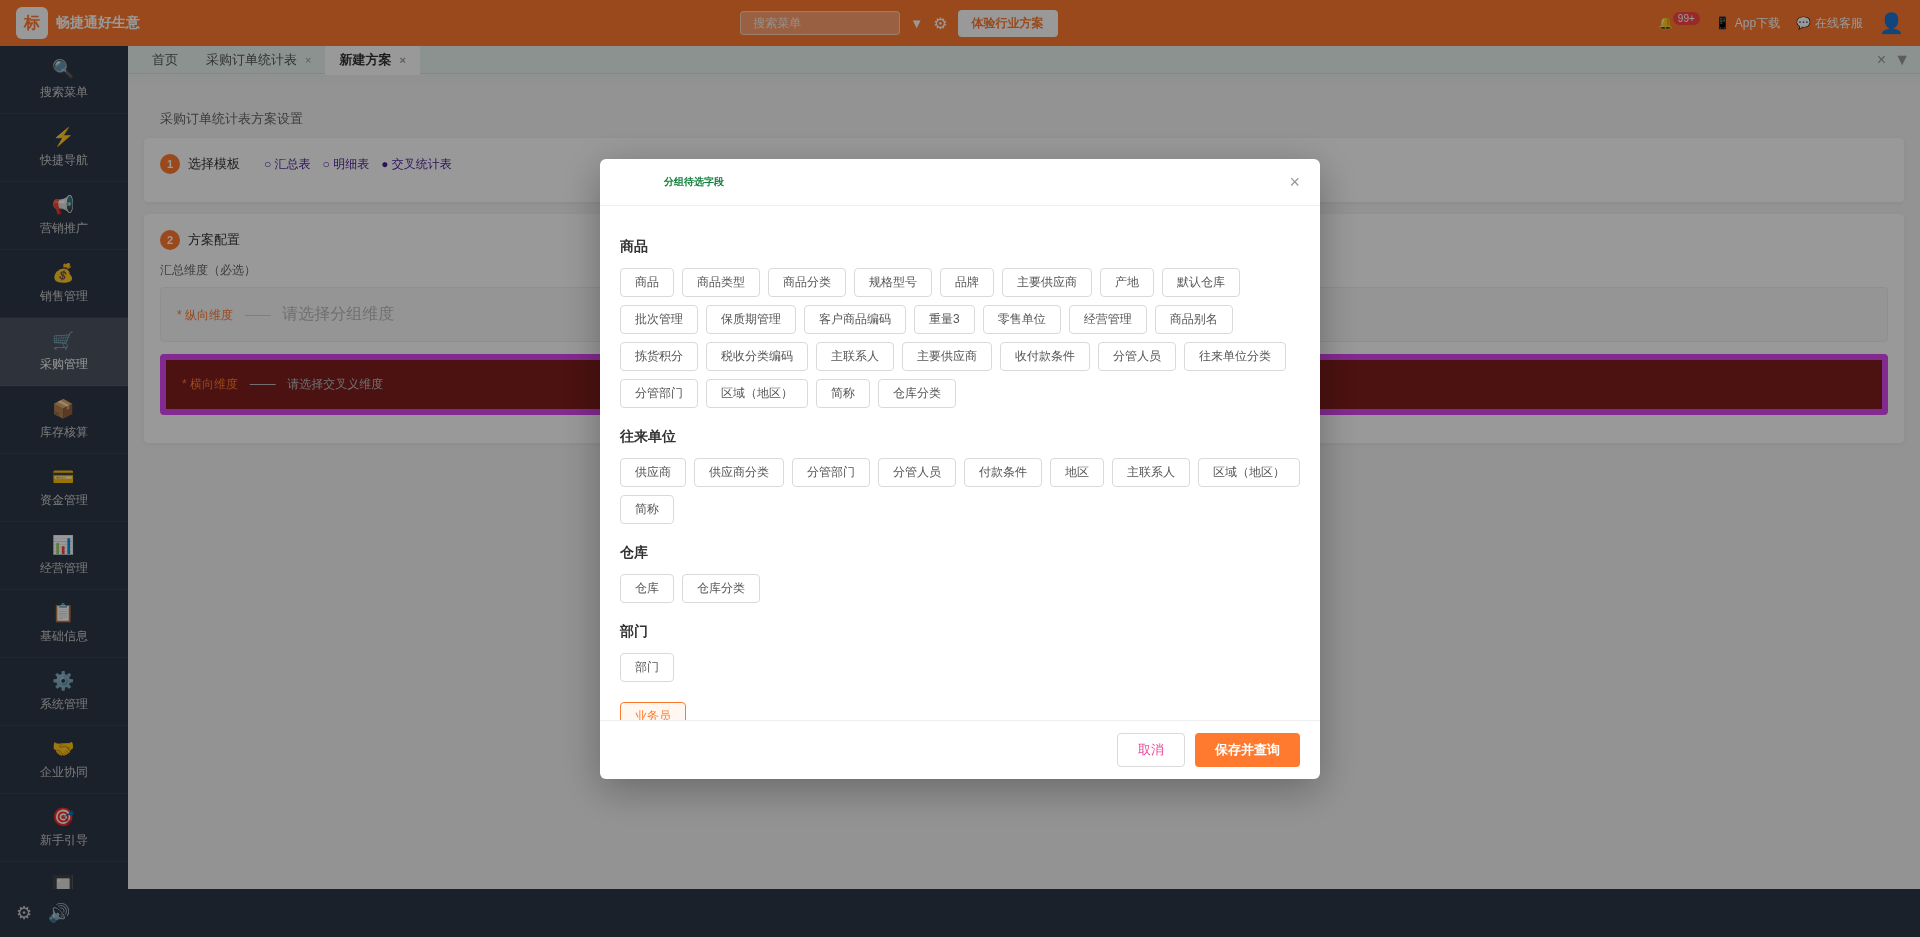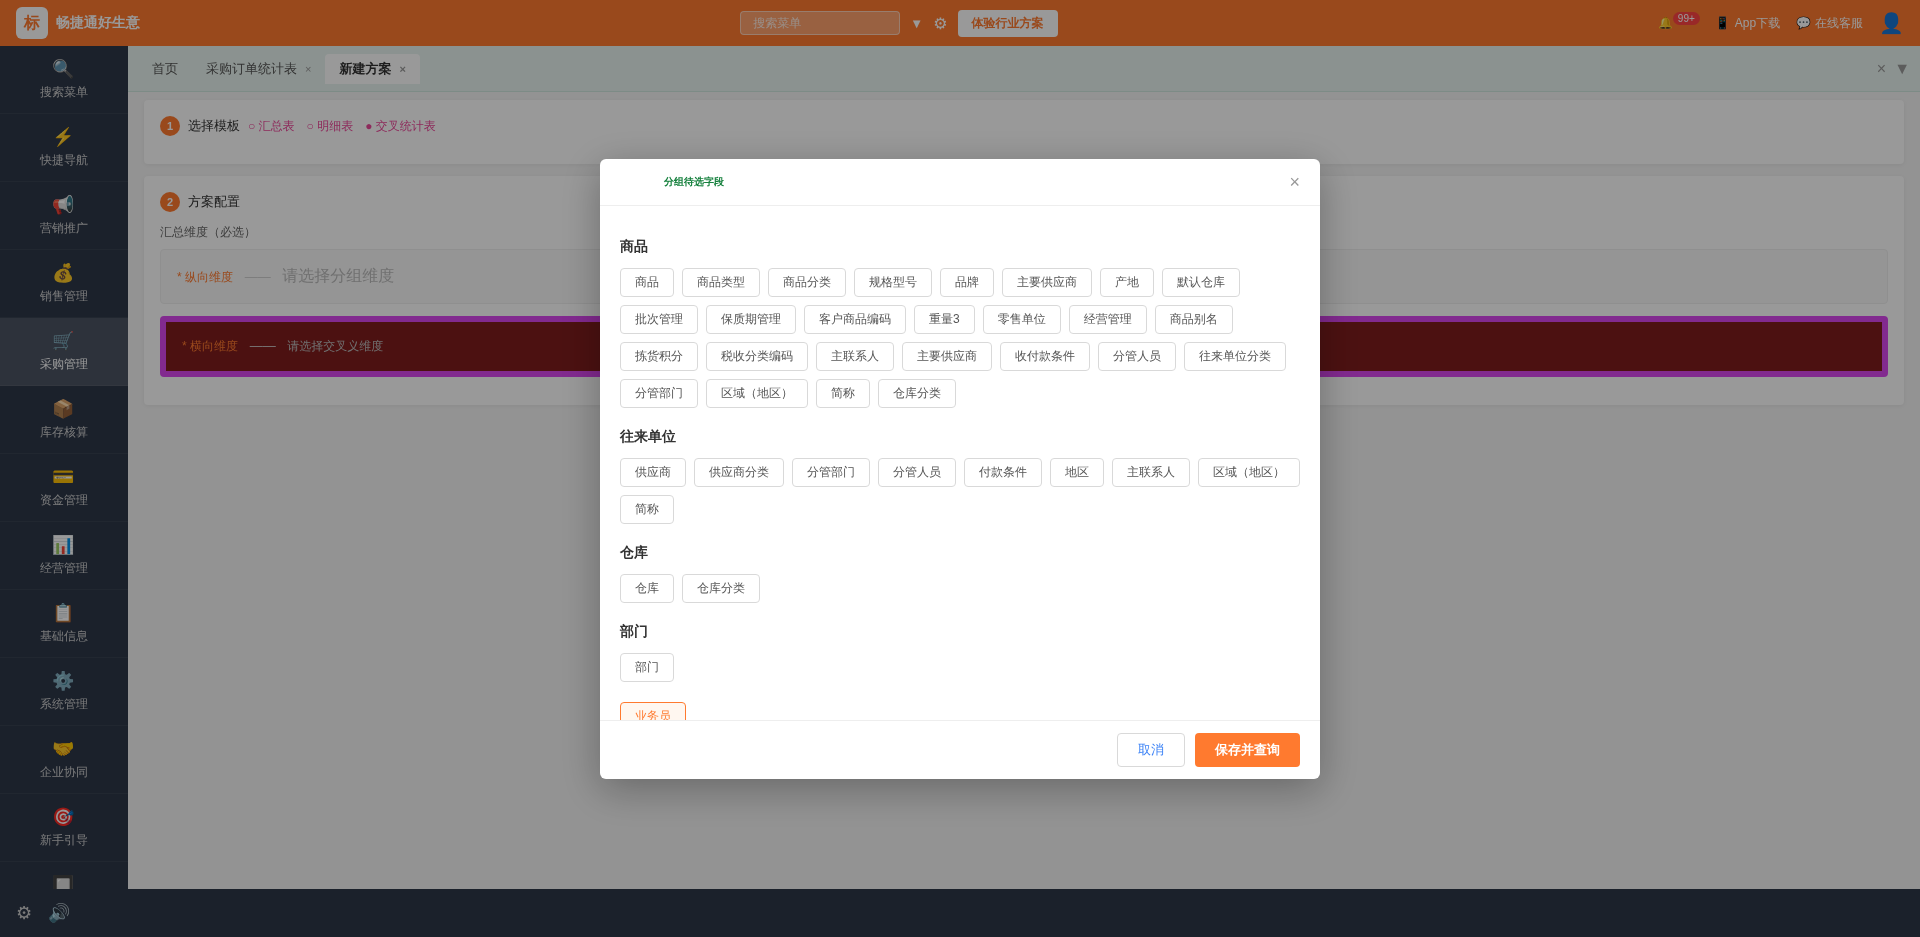--- a/index.html
+++ b/index.html
@@ -80,21 +80,21 @@
       color: white;
       border-radius: 10px;
       padding: 1px 5px;
       font-size: 10px;
       margin-left: -4px;
       margin-top: -10px;
     }
 
     
     .tab-bar {
-      height: 46px;
+      height: 28px;
       background: #e8f4f0;
       display: flex;
       align-items: center;
       padding: 0 10px;
       border-bottom: 1px solid #d0e8e0;
       position: fixed;
       top: 46px; left: 128px; right: 0;
       z-index: 99;
       text-align: right;
     }
@@ -269,21 +269,21 @@
       justify-content: flex-end;
       gap: 10px;
       border-top: 1px solid #eee;
       flex-shrink: 0;
     }
     .btn-cancel {
       padding: 7px 20px;
       border: 1px solid #d9d9d9;
       border-radius: 4px;
       background: white;
-      color: #3b82f6;
+      color: #ec4899;
       cursor: pointer;
       font-size: 13px;
     }
     .btn-confirm {
       padding: 7px 20px;
       border: none;
       border-radius: 4px;
       background: #ff7a2f;
       color: white;
       cursor: pointer;
@@ -431,25 +431,26 @@
     <span>新建方案</span>
     <span class="tab-close">×</span>
   </div>
   <span style="flex:1;"></span>
   <span style="font-size:16px;color:#999;cursor:pointer;margin-right:8px;">×</span>
   <span style="font-size:16px;color:#999;cursor:pointer;">▼</span>
 </div>
 
 <div class="main-content">
   <div class="bg-content">
+    <div class="page-title">采购订单统计表方案设置</div>
     <div class="step-section">
       <div class="step-label">
         <div class="step-num">1</div>
         <span>选择模板</span>
-        <span style="color:#ec4899;font-size:12px;">○ 汇总表　○ 明细表　● 交叉统计表</span>
+        <span style="margin-left:16px;color:#4c1d95;font-size:12px;">○ 汇总表　○ 明细表　● 交叉统计表</span>
       </div>
     </div>
     <div class="step-section">
       <div class="step-label">
         <div class="step-num">2</div>
         <span>方案配置</span>
       </div>
       <div style="font-size:12px;color:#666;margin-bottom:8px;">汇总维度（必选）</div>
       <div style="background:#f9f9f9;border:1px solid #eee;border-radius:4px;padding:16px;margin-bottom:12px;">
         <span style="color:#ff7a2f;font-size:12px;">* 纵向维度</span>

